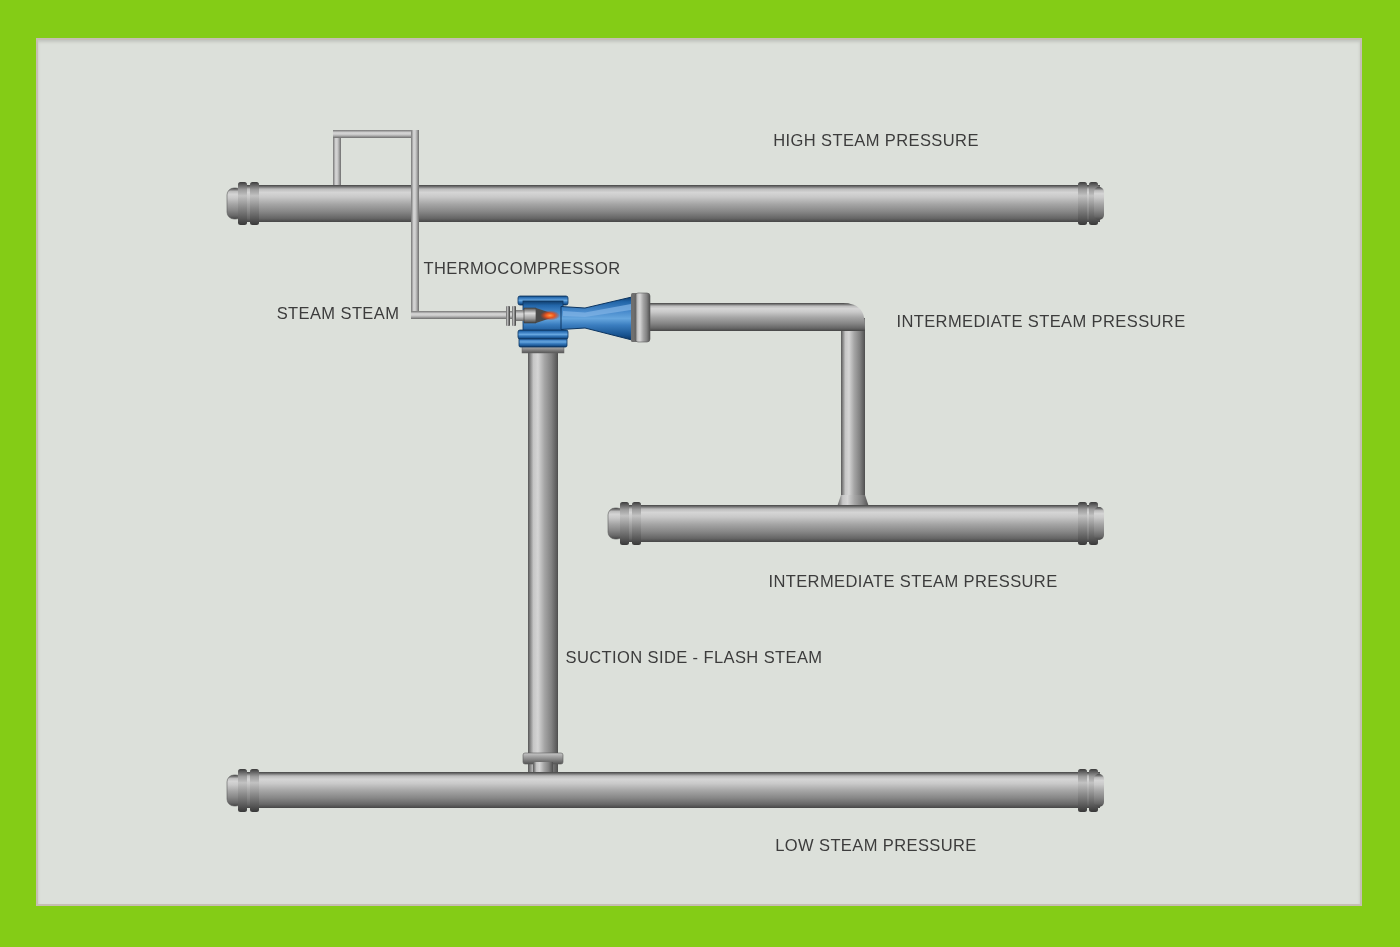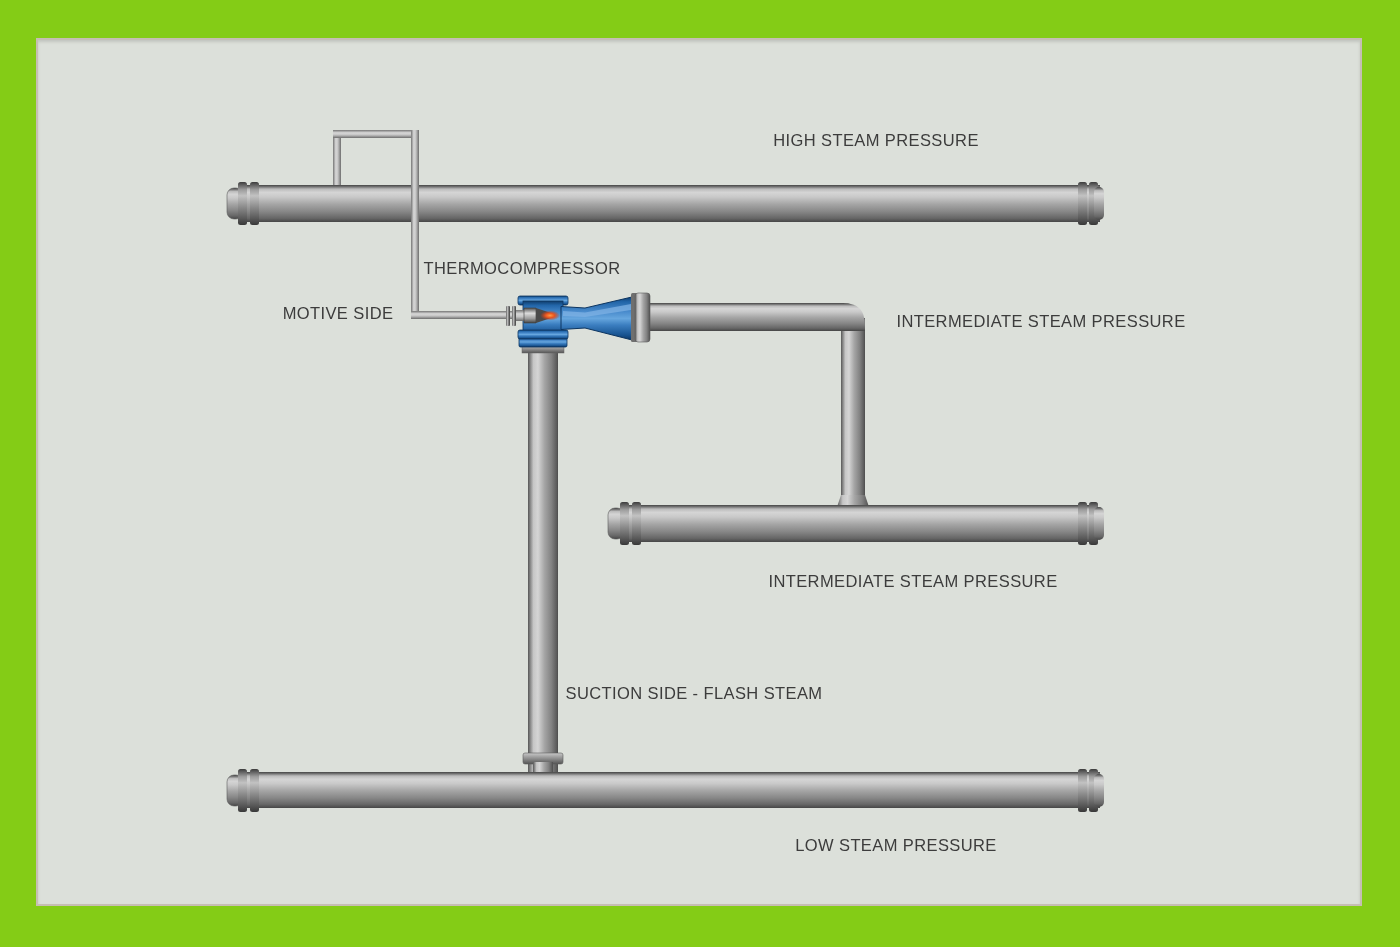--- a/index.html
+++ b/index.html
@@ -168,18 +168,18 @@
       <path d="M561,306.5 L585,308 L634,296.5 L634,340.5 L585,328 L561,329.5 Z" fill="url(#gblue)" stroke="#0d3560" stroke-width="1"></path>
       <path d="M563,311 L585,312.5 L631,304 L631,310 L585,317 L563,316 Z" fill="#7fb2e4" opacity="0.75"></path>
 
       <rect x="631" y="293" width="6" height="49" rx="1.5" fill="#6f6f6f"></rect>
       <rect x="635" y="293" width="15" height="49" rx="3" fill="url(#gv)" stroke="#5a5a5a" stroke-width="0.6"></rect>
     </g>
   </svg>
 
   <div class="lbl" style="left:876px;top:140px;">HIGH STEAM PRESSURE</div>
   <div class="lbl" style="left:522px;top:268px;">THERMOCOMPRESSOR</div>
-  <div class="lbl" style="left:338px;top:313px;">MOTIVE SIDE</div>
+  <div class="lbl" style="left:338px;top:313px;">STEAM STEAM</div>
   <div class="lbl" style="left:1041px;top:321px;">INTERMEDIATE STEAM PRESSURE</div>
   <div class="lbl" style="left:913px;top:581px;">INTERMEDIATE STEAM PRESSURE</div>
-  <div class="lbl" style="left:694px;top:693px;">SUCTION SIDE - FLASH STEAM</div>
-  <div class="lbl" style="left:896px;top:845px;">LOW STEAM PRESSURE</div>
+  <div class="lbl" style="left:694px;top:657px;">SUCTION SIDE - FLASH STEAM</div>
+  <div class="lbl" style="left:876px;top:845px;">LOW STEAM PRESSURE</div>
 </div>
 
 </body></html>

